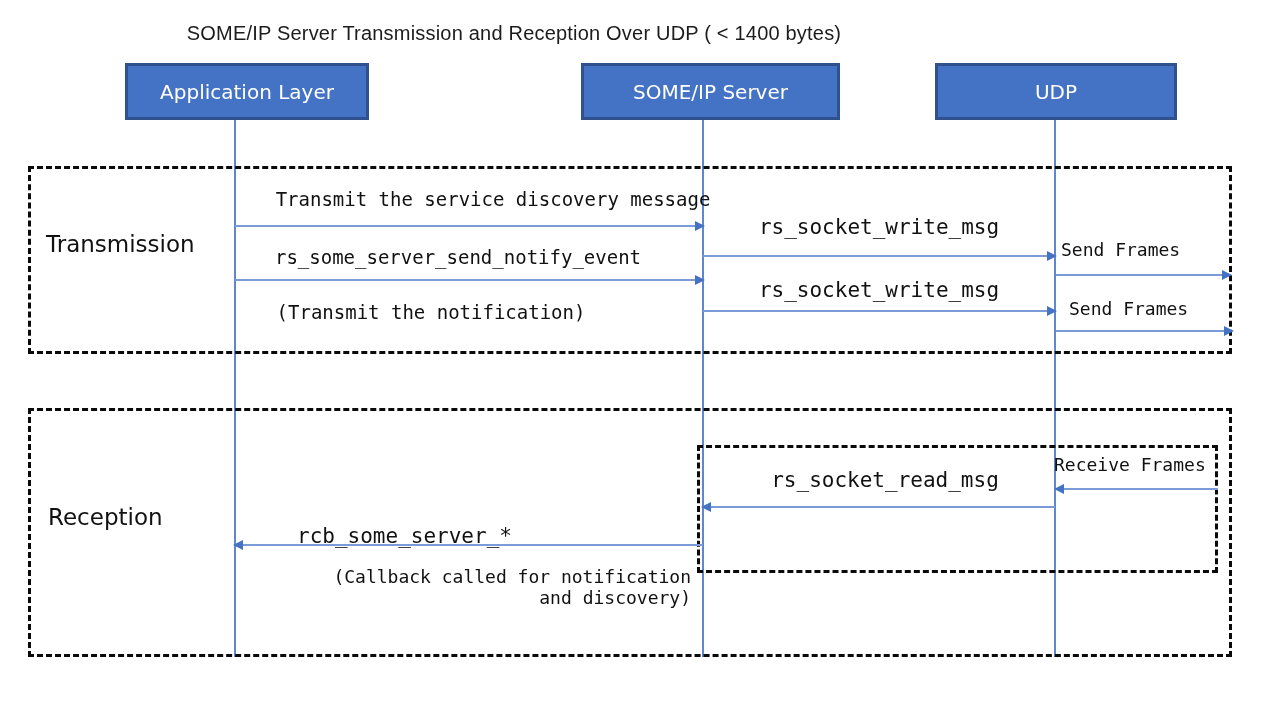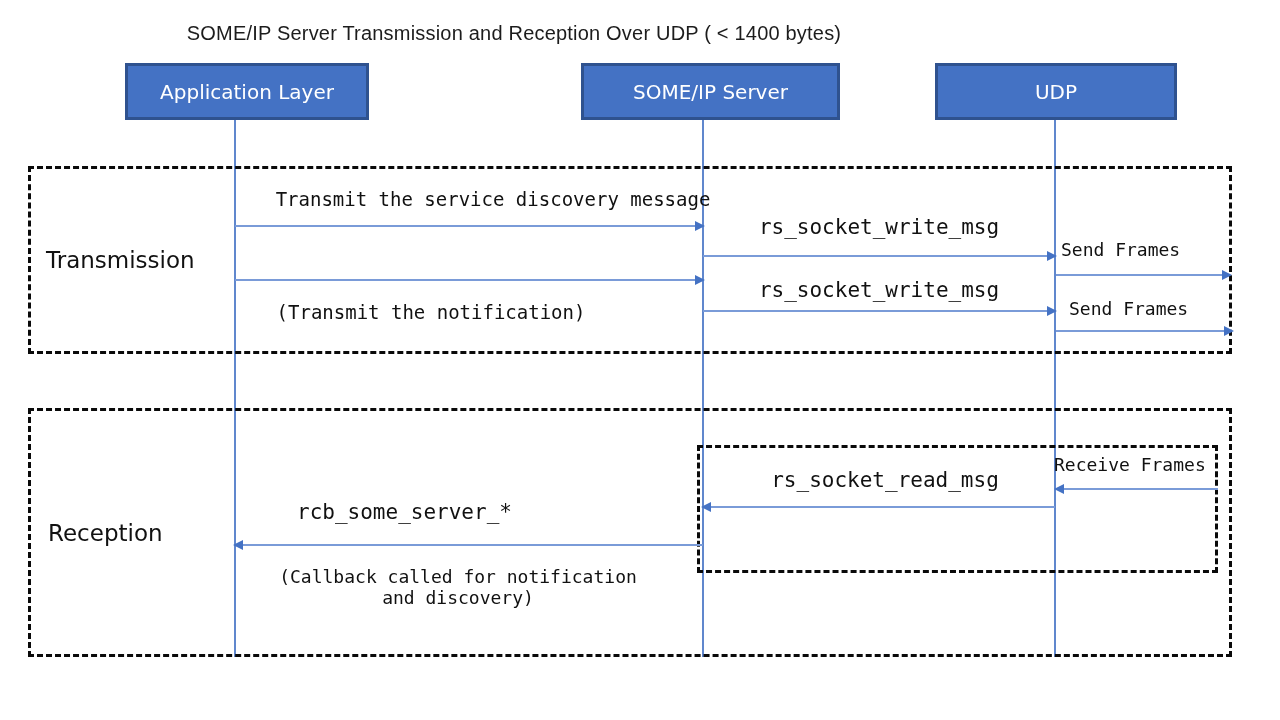--- a/index.html
+++ b/index.html
@@ -30,21 +30,20 @@
     position:absolute;top:120px;height:537px;width:2px;
     background:var(--actor-fill);opacity:0.85;
   }
   .frame{
     position:absolute;box-sizing:border-box;
     border:3px dashed var(--frame-border);background:transparent;
   }
   .frame-label{
     position:absolute;font-size:23px;color:#111;
     font-family:"DejaVu Sans",sans-serif;
-    margin-top:16px;
   }
   .msg-arrow{
     position:absolute;height:0;border-top:2px solid var(--arrow-line);
   }
   .msg-arrow .head{
     position:absolute;width:0;height:0;display:block;
     border-top:5px solid transparent;border-bottom:5px solid transparent;
   }
   .msg-arrow.dir-r .head{
     right:-2px;top:-6px;border-left:10px solid var(--arrow);
@@ -53,21 +52,21 @@
     left:-2px;top:-6px;border-right:10px solid var(--arrow);
   }
   .mono{
     position:absolute;font-family:"DejaVu Sans Mono","Liberation Mono",monospace;
     color:#111;white-space:nowrap;
   }
   .m19{font-size:19px;line-height:22px;}
   .m21{font-size:21px;line-height:25px;}
   .m18{font-size:18px;line-height:21px;}
   .centered{text-align:center;}
-  .note-block div{white-space:nowrap;}
+  .note-block div{white-space:nowrap;text-align:right;}
 </style>
 </head>
 <body>
 
 <div class="stage">
 
   <div class="title">SOME/IP Server Transmission and Reception Over UDP ( &lt; 1400 bytes)</div>
 
   <div class="lifeline" style="left:234px;"></div>
   <div class="lifeline" style="left:702px;"></div>
@@ -88,20 +87,21 @@
   <div class="mono m21 centered" style="left:703px;top:215px;width:352px;">rs_socket_write_msg</div>
   <div class="msg-arrow dir-r" style="left:703px;top:255px;width:352px;">
       <span class="head"></span>
     </div>
 
   <div class="mono m18" style="left:1061px;top:239px;">Send Frames</div>
   <div class="msg-arrow dir-r" style="left:1056px;top:274px;width:174px;">
       <span class="head"></span>
     </div>
 
+  <div class="mono m19 centered" style="left:225px;top:246px;width:466px;">rs_some_server_send_notify_event</div>
   <div class="msg-arrow dir-r" style="left:235px;top:279px;width:468px;">
       <span class="head"></span>
     </div>
 
   <div class="mono m21 centered" style="left:703px;top:278px;width:352px;">rs_socket_write_msg</div>
   <div class="msg-arrow dir-r" style="left:703px;top:310px;width:352px;">
       <span class="head"></span>
     </div>
 
   <div class="mono m18" style="left:1069px;top:298px;">Send Frames</div>
@@ -118,21 +118,21 @@
   <div class="mono m18" style="left:1054px;top:454px;">Receive Frames</div>
   <div class="msg-arrow dir-l" style="left:1056px;top:488px;width:162px;">
       <span class="head"></span>
     </div>
 
   <div class="mono m21 centered" style="left:709px;top:468px;width:352px;">rs_socket_read_msg</div>
   <div class="msg-arrow dir-l" style="left:703px;top:506px;width:352px;">
       <span class="head"></span>
     </div>
 
-  <div class="mono m21" style="left:297px;top:500px;text-align:center;">rcb_some_server_*</div>
+  <div class="mono m21" style="left:297px;top:524px;text-align:center;">rcb_some_server_*</div>
   <div class="msg-arrow dir-l" style="left:235px;top:544px;width:468px;">
       <span class="head"></span>
     </div>
 
   <div class="mono m18 centered note-block" style="left:225px;top:566px;width:466px;">
     <div>(Callback called for notification</div>
     <div>and discovery)</div>
   </div>
 
 </div>

